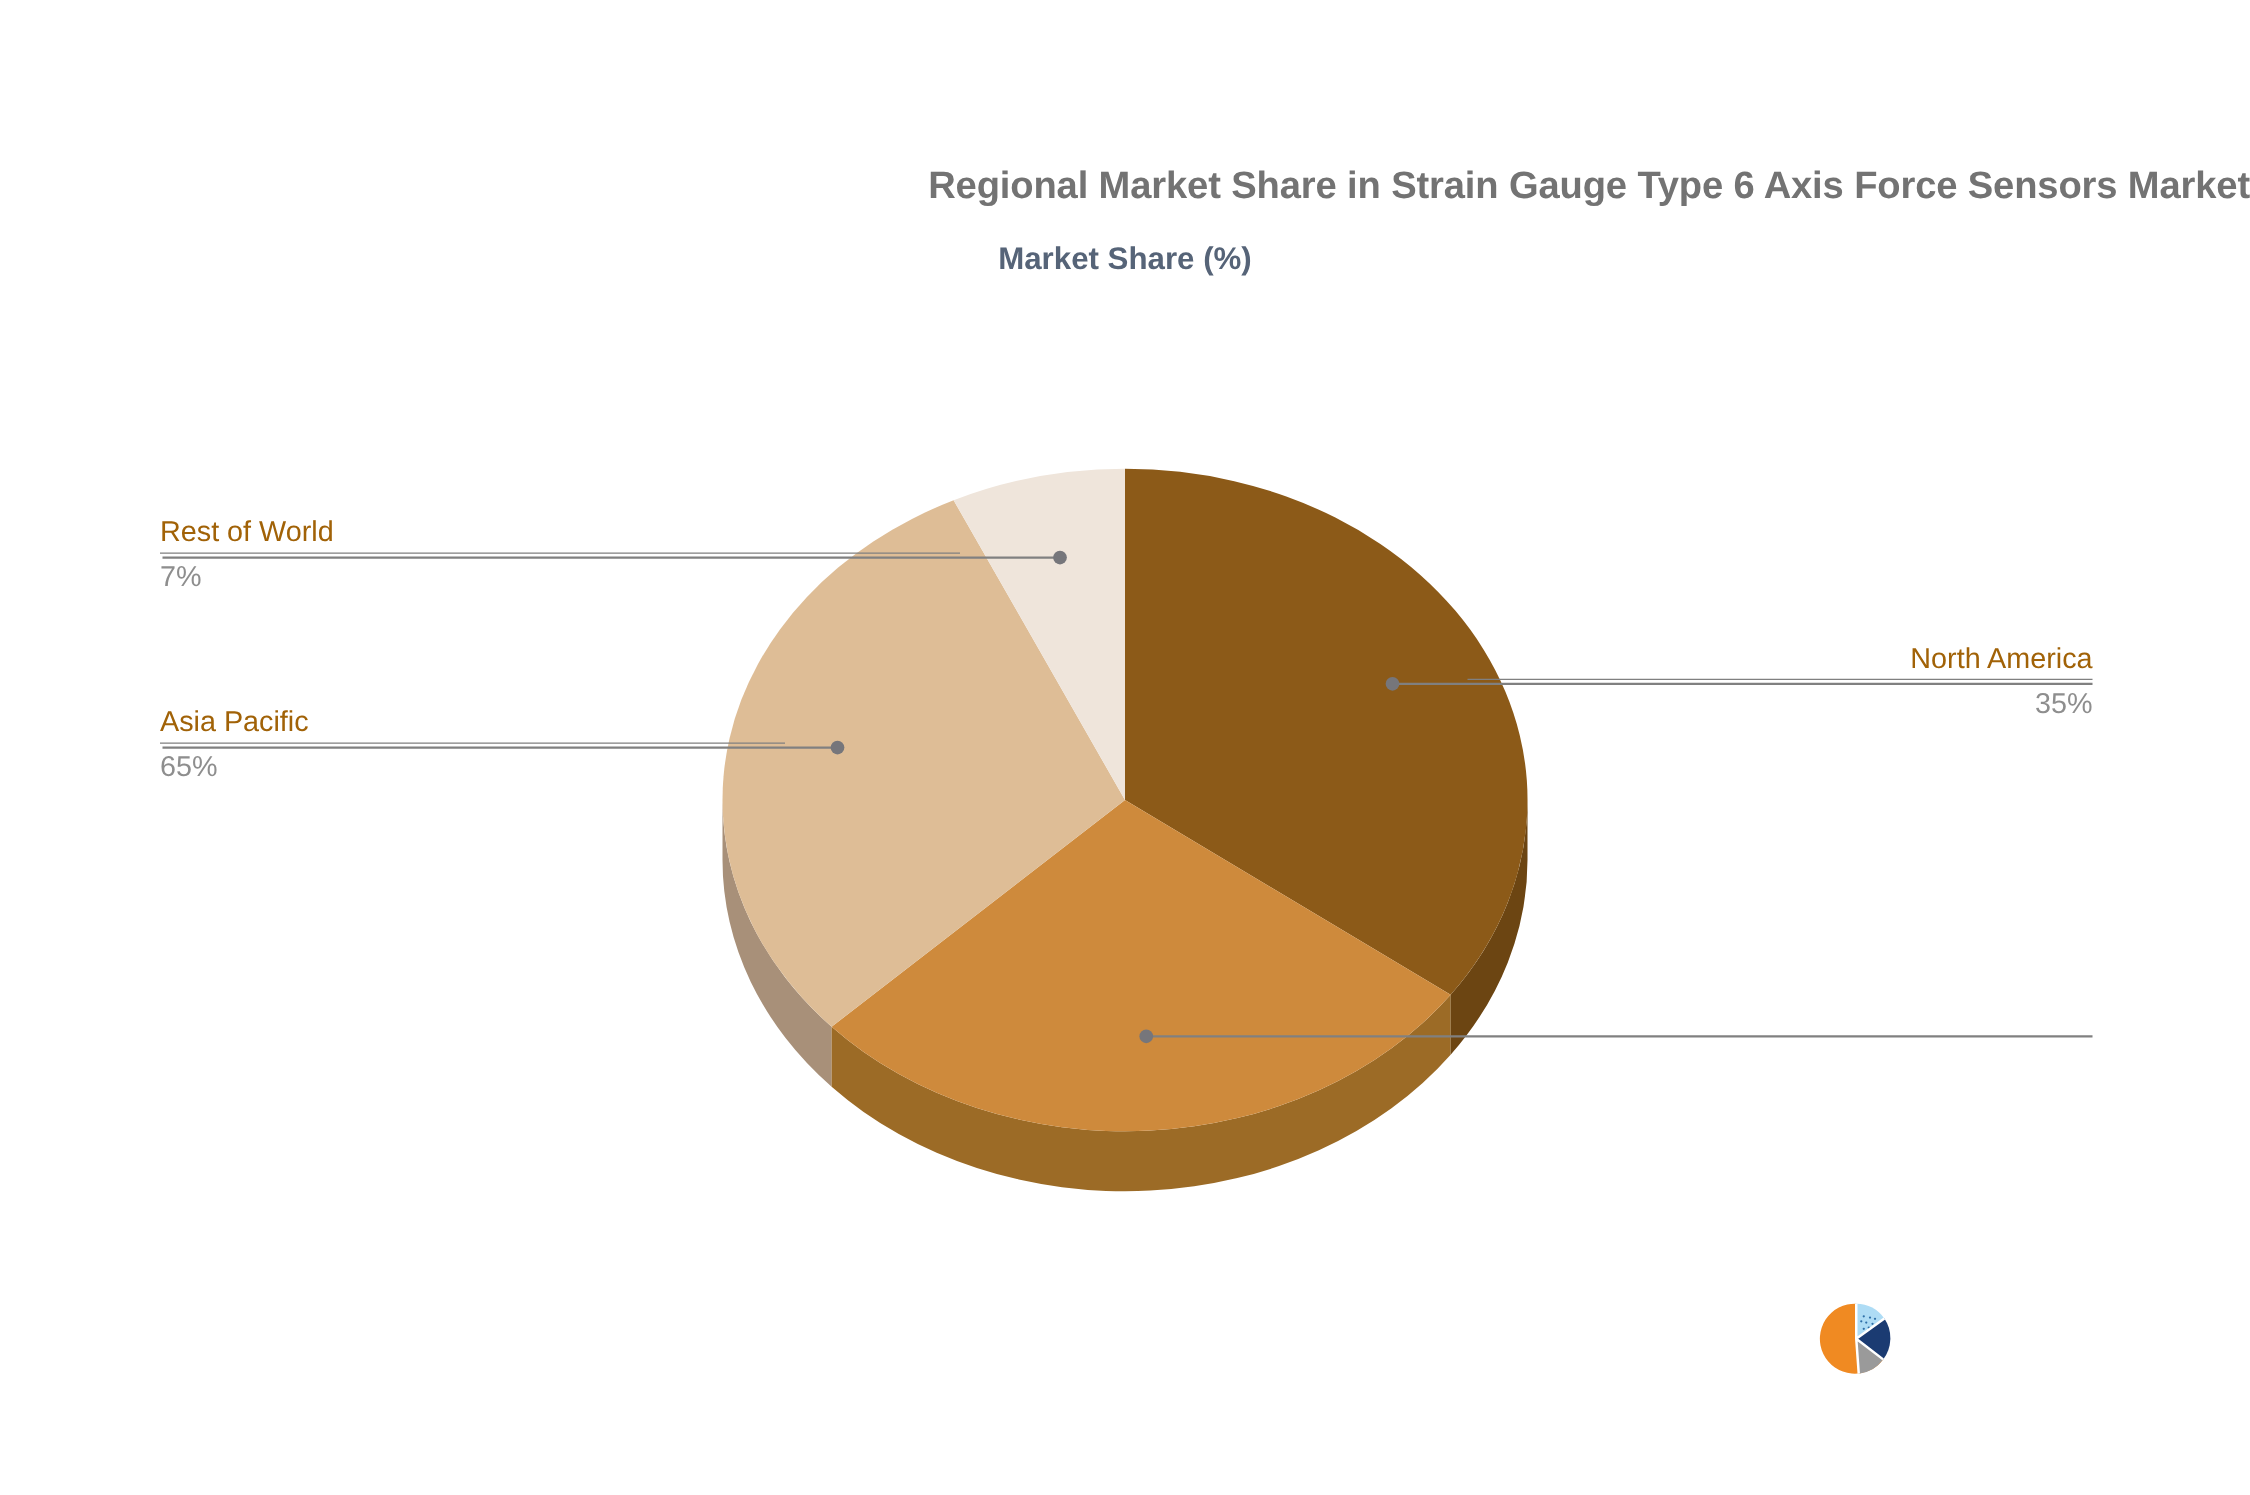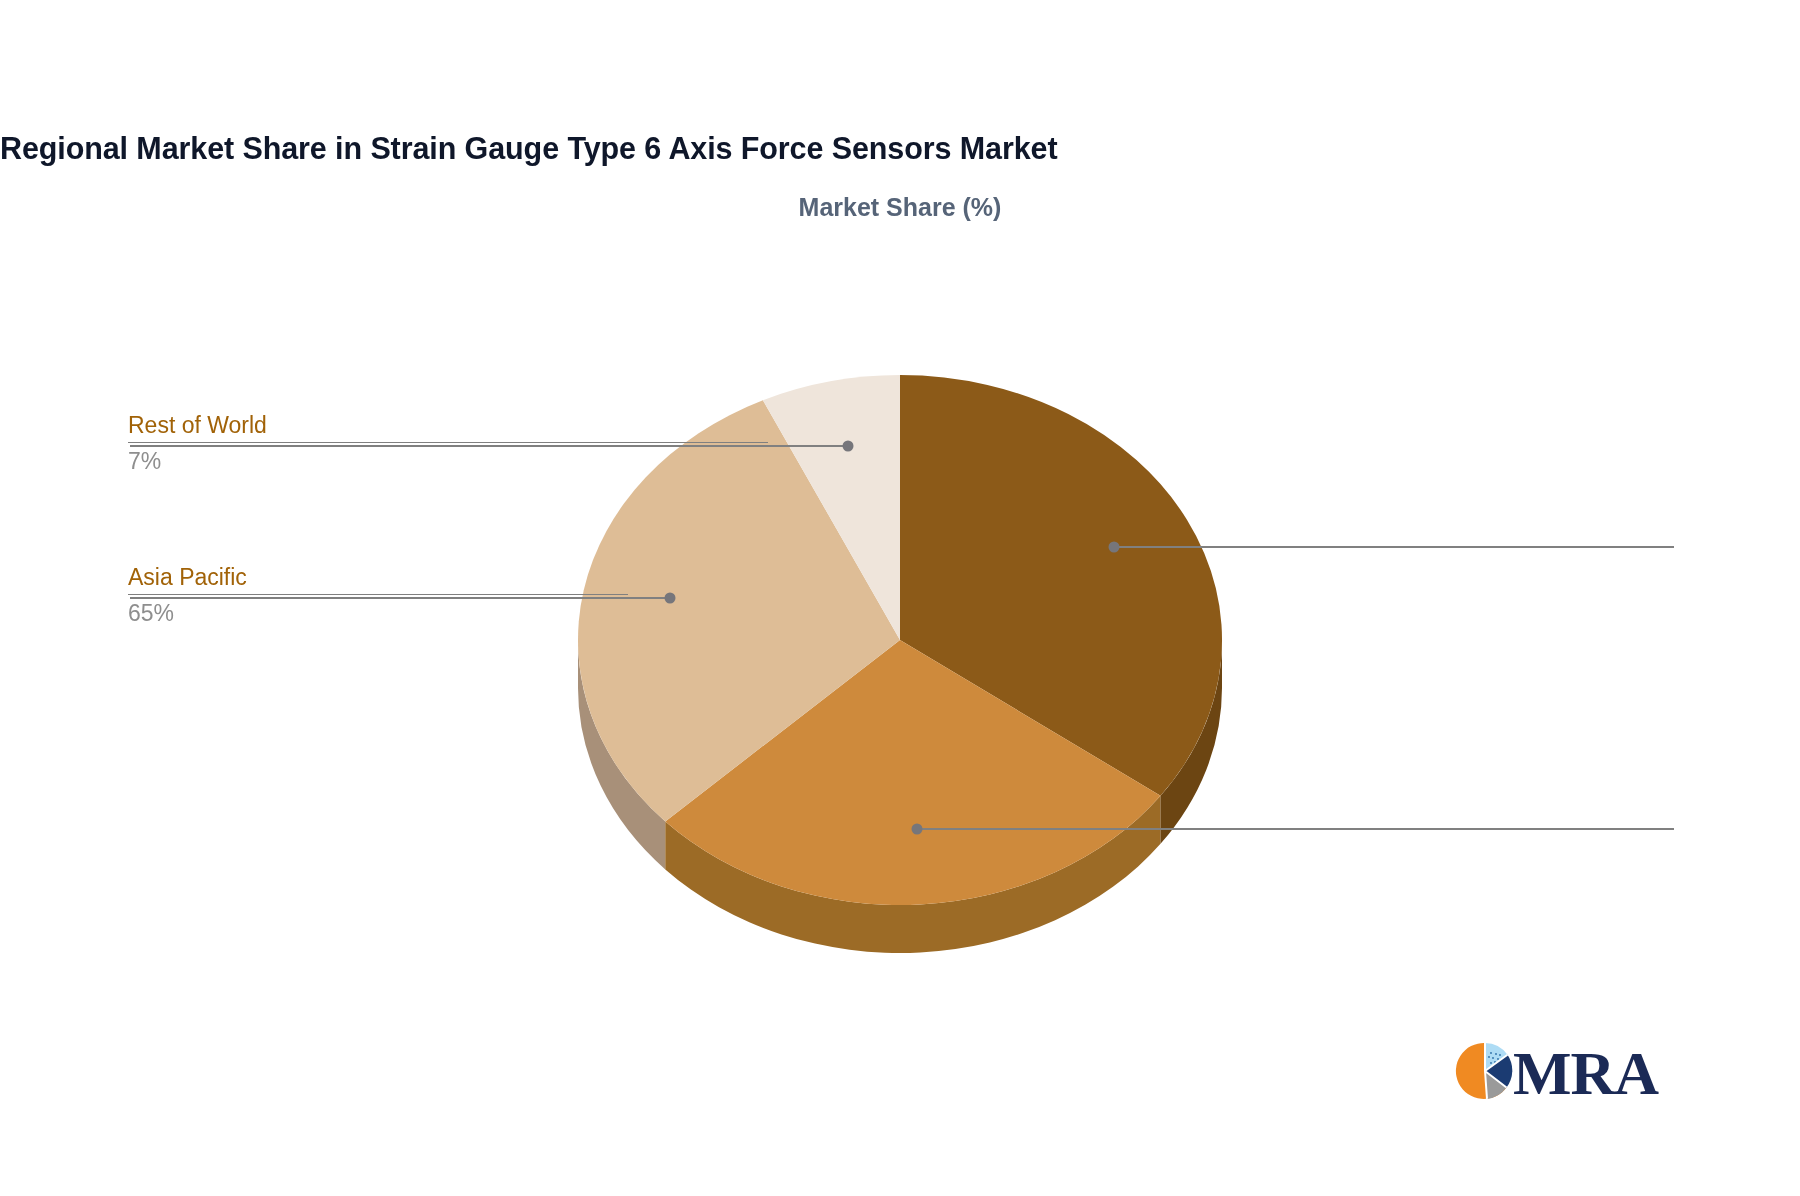--- a/index.html
+++ b/index.html
@@ -13,24 +13,24 @@
     position:relative;
     width:1800px; height:1196px;
     background:#ffffff;
   }
 
   
   #title {
     position:absolute;
     left:0; top:131px;
     width:1800px;
-    text-align:left;
+    text-align:right;
     font-size:30.5px;
     font-weight:bold;
-    color:#0f172a;
+    color:#737373;
     letter-spacing:-0.1px;
     white-space:nowrap;
   }
   #subtitle {
     position:absolute;
     left:0; top:193px;
     width:1800px;
     text-align:center;
     font-size:25px;
     font-weight:bold;
@@ -134,20 +134,25 @@
     <div class="cl-rule"></div>
     <div class="cl-value">7%</div>
   </div>
 
   <div class="callout left" style="left:128px; top:562px; width:500px;">
     <div class="cl-name">Asia Pacific</div>
     <div class="cl-rule"></div>
     <div class="cl-value">65%</div>
   </div>
 
+  <div class="callout right" style="left:1174px; top:511px; width:500px;">
+    <div class="cl-name">North America</div>
+    <div class="cl-rule"></div>
+    <div class="cl-value">35%</div>
+  </div>
 
 
   <div id="logo">
     <svg id="logo-mark" width="60" height="60" viewBox="0 0 60 60">
 
       <path fill="#F08A22" d="M30,30 L30,2 A28,28 0 1 0 51.5,46.5 Z"></path>
 
       <path fill="#AEDCF5" d="M30,30 L30,2 A28,28 0 0 1 52.5,13.8 Z"></path>
       <g fill="#2E6FA8">
         <circle cx="36" cy="12" r="0.9"></circle>
@@ -159,16 +164,15 @@
         <circle cx="40" cy="21" r="0.9"></circle>
           <circle cx="36" cy="22" r="0.9"></circle>
       </g>
 
       <path fill="#1B3B72" d="M30,30 L52.5,13.8 A28,28 0 0 1 51.5,46.5 Z"></path>
 
       <path fill="#9A9A9A" d="M30,30 L51.5,46.5 A28,28 0 0 1 32,57.9 Z"></path>
 
       <path stroke="#ffffff" stroke-width="2" fill="none" d="M30,30 L30,2 M30,30 L52.5,13.8 M30,30 L51.5,46.5 M30,30 L32,57.9"></path>
     </svg>
-    <div id="logo-text">MRA</div>
   </div>
 
 </div>
 
 </body></html>

